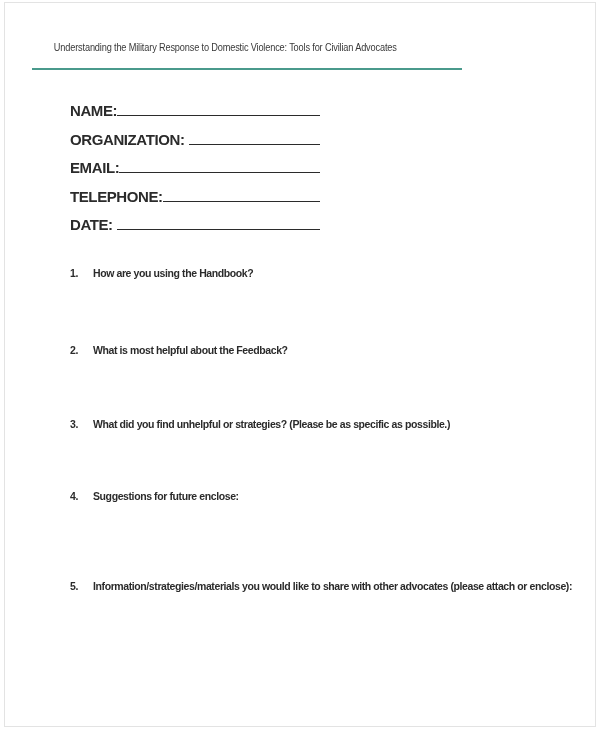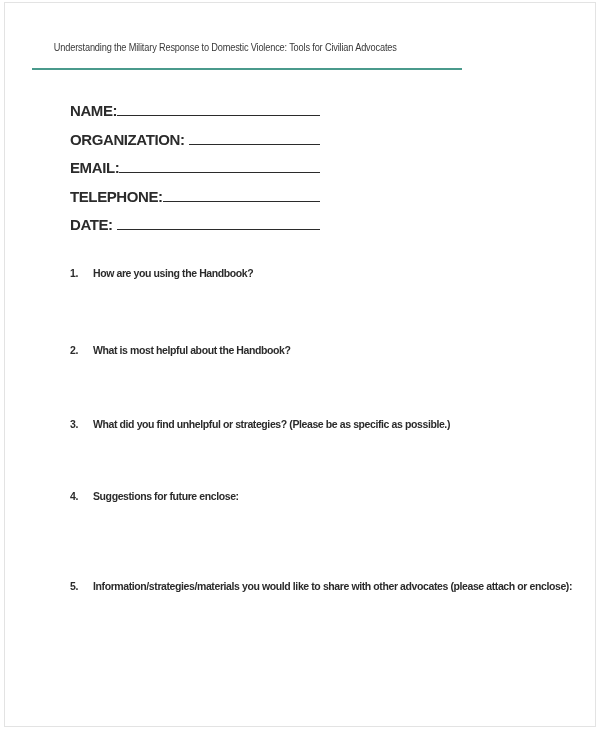--- a/index.html
+++ b/index.html
@@ -153,21 +153,21 @@
     </div>
   </div>
 
   <ol class="questions">
     <li class="question">
       <span class="q-num">1.</span>
       <span class="q-text">How are you using the Handbook?</span>
     </li>
     <li class="question">
       <span class="q-num">2.</span>
-      <span class="q-text">What is most helpful about the Handbook?</span>
+      <span class="q-text">What is most helpful about the Feedback?</span>
     </li>
     <li class="question">
       <span class="q-num">3.</span>
       <span class="q-text">What did you find unhelpful or strategies? (Please be as specific as possible.)</span>
     </li>
     <li class="question">
       <span class="q-num">4.</span>
       <span class="q-text">Suggestions for future enclose:</span>
     </li>
     <li class="question">

